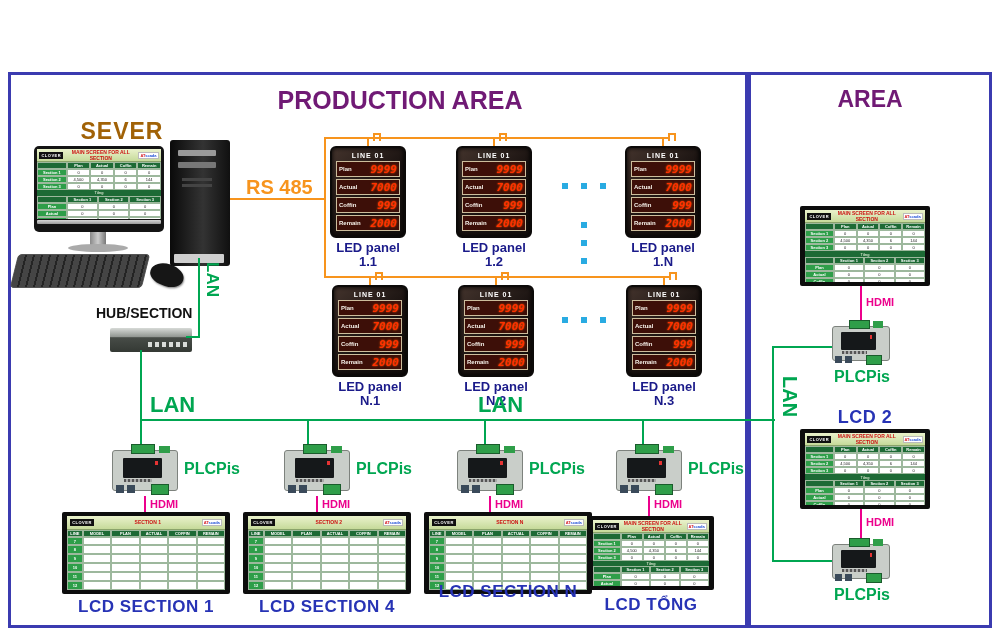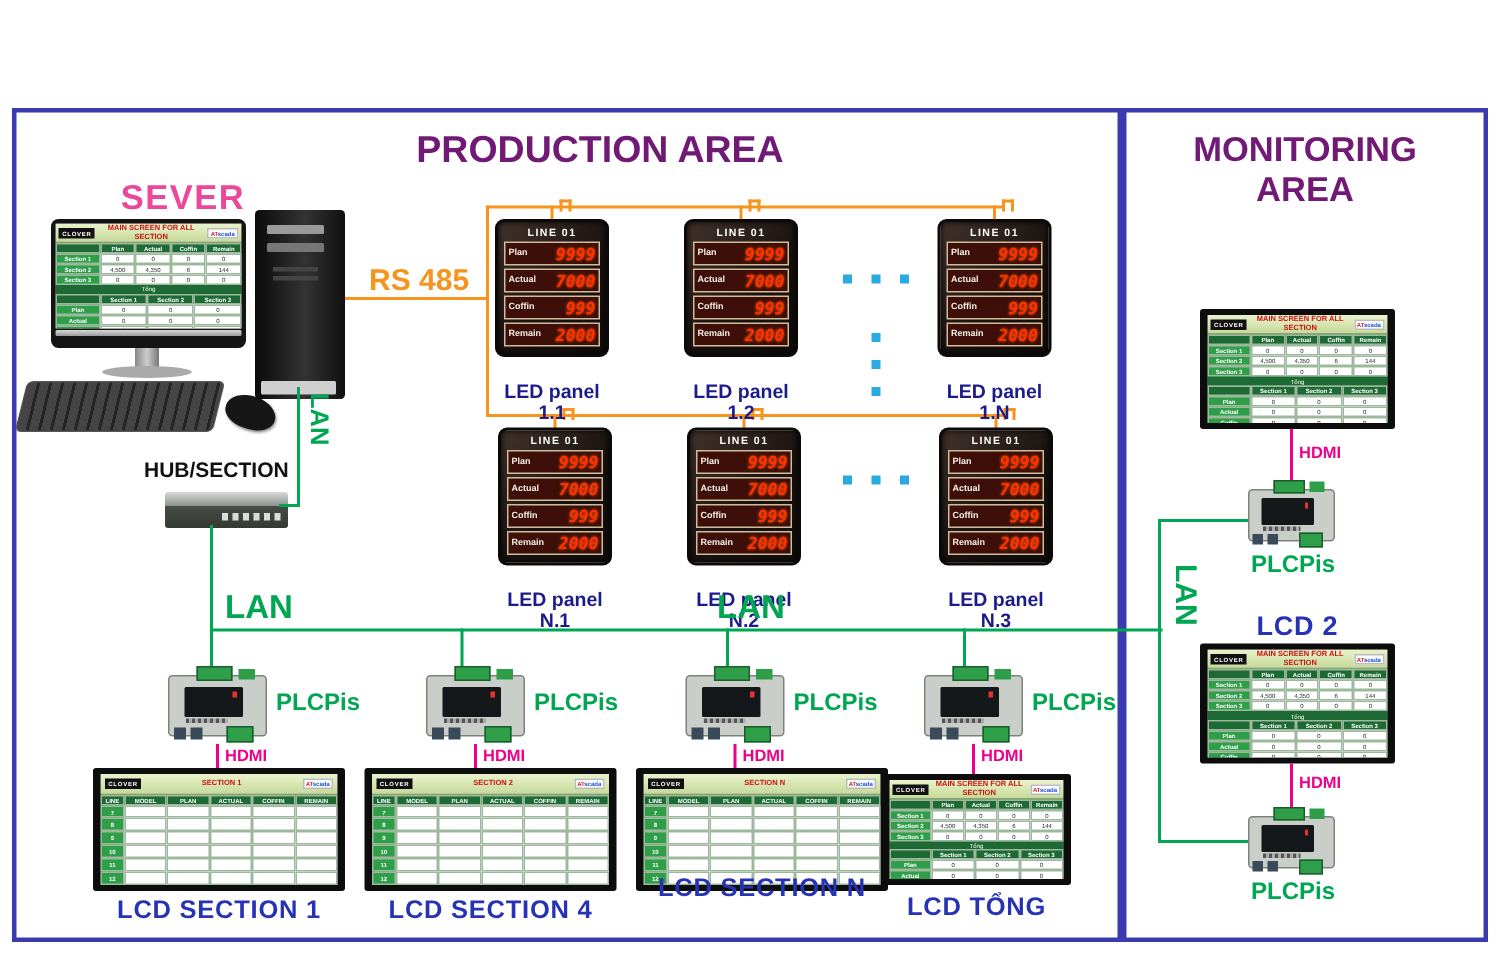--- a/index.html
+++ b/index.html
@@ -19,21 +19,21 @@
   
   .line{background:#00a651;}
   .oline{background:#f7941d;}
   .pline{background:#ec008c;}
   .otab{width:8px;height:8px;border:2px solid #f7941d;border-bottom:none;box-sizing:border-box;}
   .lan-text{color:#00a651;font-weight:800;}
   .vlabel{writing-mode:vertical-rl;}
   .hdmi-text{color:#ec008c;font-weight:700;font-size:11px;}
   .plc-text{color:#00a651;font-weight:800;font-size:16px;}
   
-  #sever-label{left:62px;top:118px;width:120px;text-align:center;color:#ec4899;
+  #sever-label{left:62px;top:118px;width:120px;text-align:center;color:#a16207;
                font-size:23px;font-weight:800;letter-spacing:1px;}
   .monitor-frame{background:#141414;border-radius:5px;padding:3px;box-sizing:border-box;}
   .monitor-strip{height:4px;background:linear-gradient(#d8d8d8,#9a9a9a);margin-top:1px;border-radius:1px;}
   #tower{left:170px;top:140px;width:60px;height:126px;border-radius:3px;
          background:linear-gradient(90deg,#0a0a0a,#333 55%,#101010);}
   #tower .bay{position:absolute;left:8px;width:38px;height:6px;background:#9a9a9a;border-radius:1px;}
   #tower .vent{position:absolute;left:12px;width:30px;height:3px;background:#444;}
   #tower .base{position:absolute;left:4px;bottom:3px;width:50px;height:9px;background:#cfcfcf;border-radius:1px;}
   #keyboard{left:14px;top:254px;width:130px;height:32px;background:#2b2b2b;border:1px solid #555;
             border-radius:4px;transform:skewX(-14deg);
@@ -52,21 +52,21 @@
              background:linear-gradient(135deg,#43332c,#191210 55%,#110d0b);
              box-shadow:inset 0 0 4px #000;padding:3px 4px;}
   .led-header{color:#fff;font-size:7px;font-weight:700;text-align:center;letter-spacing:1px;
               padding:1px 0 2px 0;}
   .led-row{height:16px;margin-bottom:2px;background:#3d0f08;border:1px solid #cdbd9c;
            box-sizing:border-box;display:flex;align-items:center;}
   .led-label{color:#f5f0e8;font-size:6px;font-weight:700;padding-left:2px;white-space:nowrap;}
   .led-value{flex:1;text-align:right;padding-right:2px;color:#ff3000;font-weight:800;font-style:italic;
              font-size:11px;font-family:"DejaVu Sans Mono",monospace;text-shadow:0 0 2px #ff5a00;
              letter-spacing:0px;line-height:1;}
-  .led-caption{margin-top:16px;text-align:center;font-size:13px;line-height:14px;color:#1b1b8a;font-weight:800;}
+  .led-caption{margin-top:3px;text-align:center;font-size:13px;line-height:14px;color:#1b1b8a;font-weight:800;}
   .dot{width:6px;height:6px;background:#29abe2;}
   
   .plc-slot{position:absolute;}
   .plc-body{position:absolute;left:3%;top:12%;width:94%;height:78%;background:#c9cec9;
             border:1px solid #7d827d;border-radius:3px;box-sizing:border-box;}
   .plc-green-top{position:absolute;left:30%;top:0;width:34%;height:20%;background:#2f9e49;border:1px solid #1a5c2c;box-sizing:border-box;}
   .plc-green-top2{position:absolute;left:70%;top:3%;width:16%;height:15%;background:#2f9e49;}
   .plc-dark{position:absolute;left:18%;top:26%;width:56%;height:40%;background:#15181a;border-radius:1px;}
   .plc-led{position:absolute;left:64%;top:32%;width:4%;height:9%;background:#e53333;}
   .plc-pins{position:absolute;left:20%;top:68%;width:40%;height:6%;
@@ -103,21 +103,20 @@
 <body>
 
 <div id="stage">
 
 
   <div class="abs area-box" id="prod-box"></div>
   <div class="abs area-box" id="mon-box"></div>
 
   <div class="abs area-heading" id="prod-heading">PRODUCTION AREA</div>
   <div class="abs area-heading" id="mon-heading">
-    <div>MONITORING</div>
     <div>AREA</div>
   </div>
 
   <div class="abs" id="sever-label">SEVER</div>
   <div class="abs monitor-frame" style="left:34px;top:146px;width:130px;height:86px;">
     <div class="screen-slot" style="height:70px;">
   <div class="mini">
     <div class="mini-head">
       <span class="logo-clover">CLOVER</span>
       <span class="mini-title">MAIN SCREEN FOR ALL SECTION</span>

